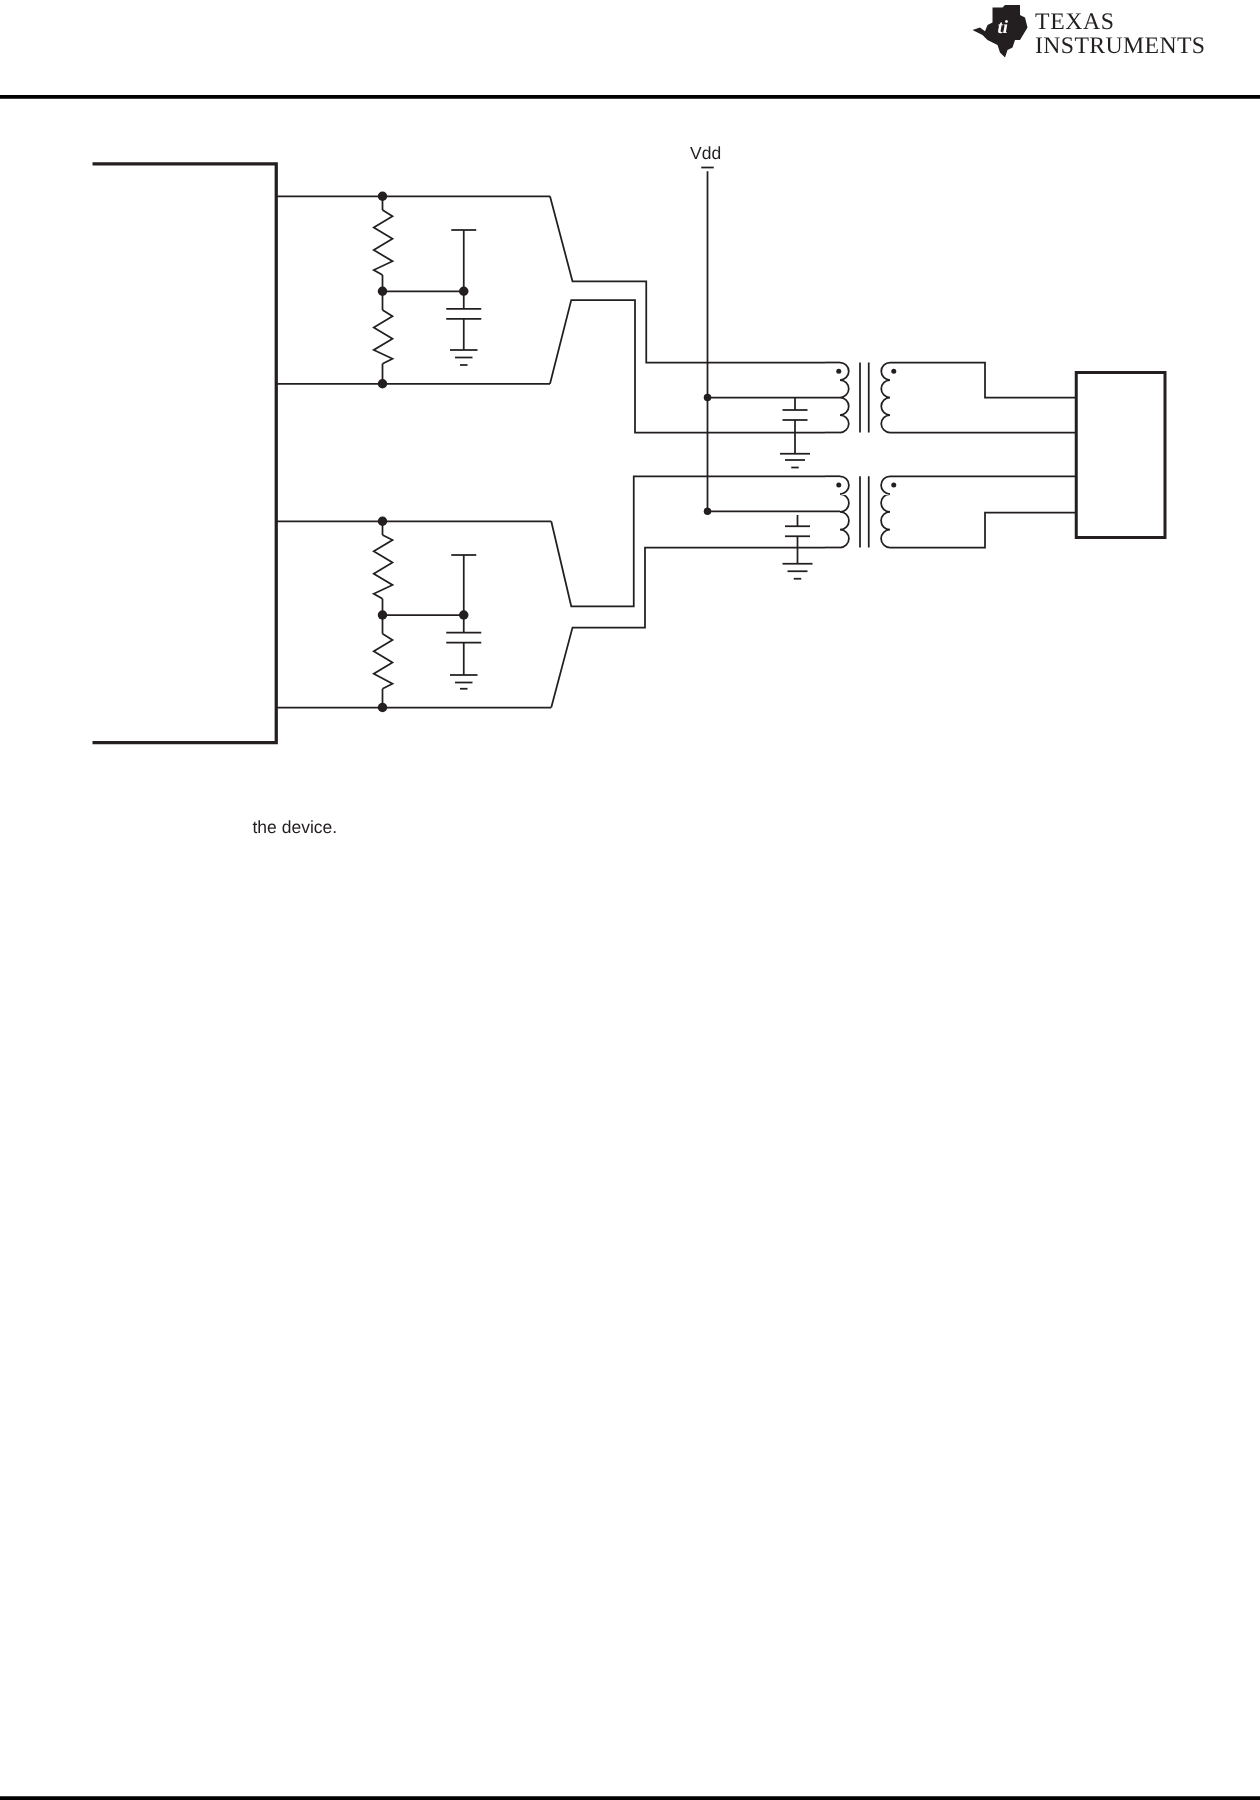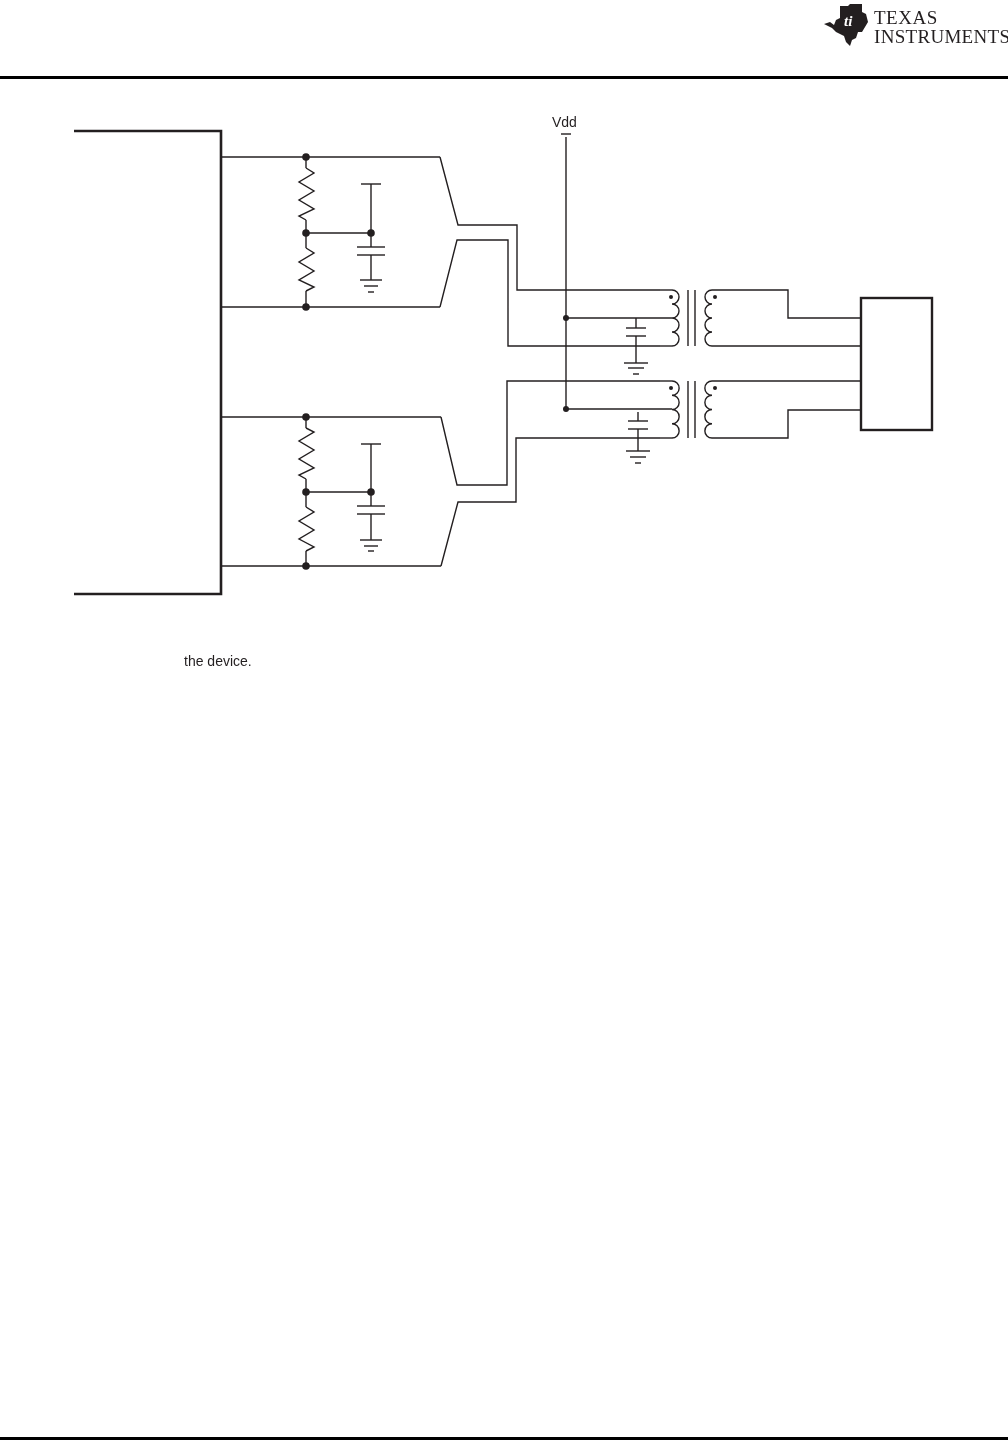--- a/index.html
+++ b/index.html
@@ -1,24 +1,24 @@
 <!DOCTYPE html>
 <html><head>
 <meta charset="utf-8">
 <style>
   html, body { margin: 0; padding: 0; background: #ffffff; }
   body { width: 1008px; height: 1440px; position: relative; overflow: hidden; font-family: "Liberation Sans", sans-serif; color: #231f20; }
   .header-rule { position: absolute; left: 0; top: 76px; width: 1008px; height: 3px; background: #000; }
   .footer-rule { position: absolute; left: 0; top: 1437px; width: 1008px; height: 3px; background: #000; }
-  .logo { position: absolute; left: 822px; top: 2px; width: 186px; height: 46px; }
+  .logo { position: absolute; left: 776px; top: 2px; width: 186px; height: 46px; }
   .logo-text { position: absolute; left: 52px; top: 6px; font-family: "Liberation Serif", serif; color: #231f20; line-height: 1; }
   .logo-line1 { font-size: 19px; letter-spacing: 0.5px; }
   .logo-line2 { font-size: 19px; letter-spacing: 0.3px; margin-top: 0px; }
   .schematic { position: absolute; left: 0; top: 0; width: 1008px; height: 640px; }
-  .caption { position: absolute; left: 184px; top: 653px; font-size: 14px; color: #231f20; }
+  .caption { position: absolute; left: 202px; top: 653px; font-size: 14px; color: #231f20; }
   .vdd-label { font-family: "Liberation Sans", sans-serif; font-size: 14px; fill: #231f20; }
 </style>
 </head>
 <body>
 
 <div class="logo">
   <svg width="50" height="44" viewBox="0 0 50 44" style="position:absolute;left:0;top:0;">
     <path d="M2,22 L8,20 L12,23 L14,18 L18,16 L18,4 L26,4 L28,2 L40,2 L40,10 L44,12 L46,20 L40,30 L36,30 L34,36 L30,38 L28,44 L24,40 L22,34 L18,32 L14,30 L10,26 Z" fill="#231f20"></path>
     <text x="22" y="24" font-family="Liberation Serif, serif" font-style="italic" font-weight="bold" font-size="15" fill="#ffffff">ti</text>
   </svg>

